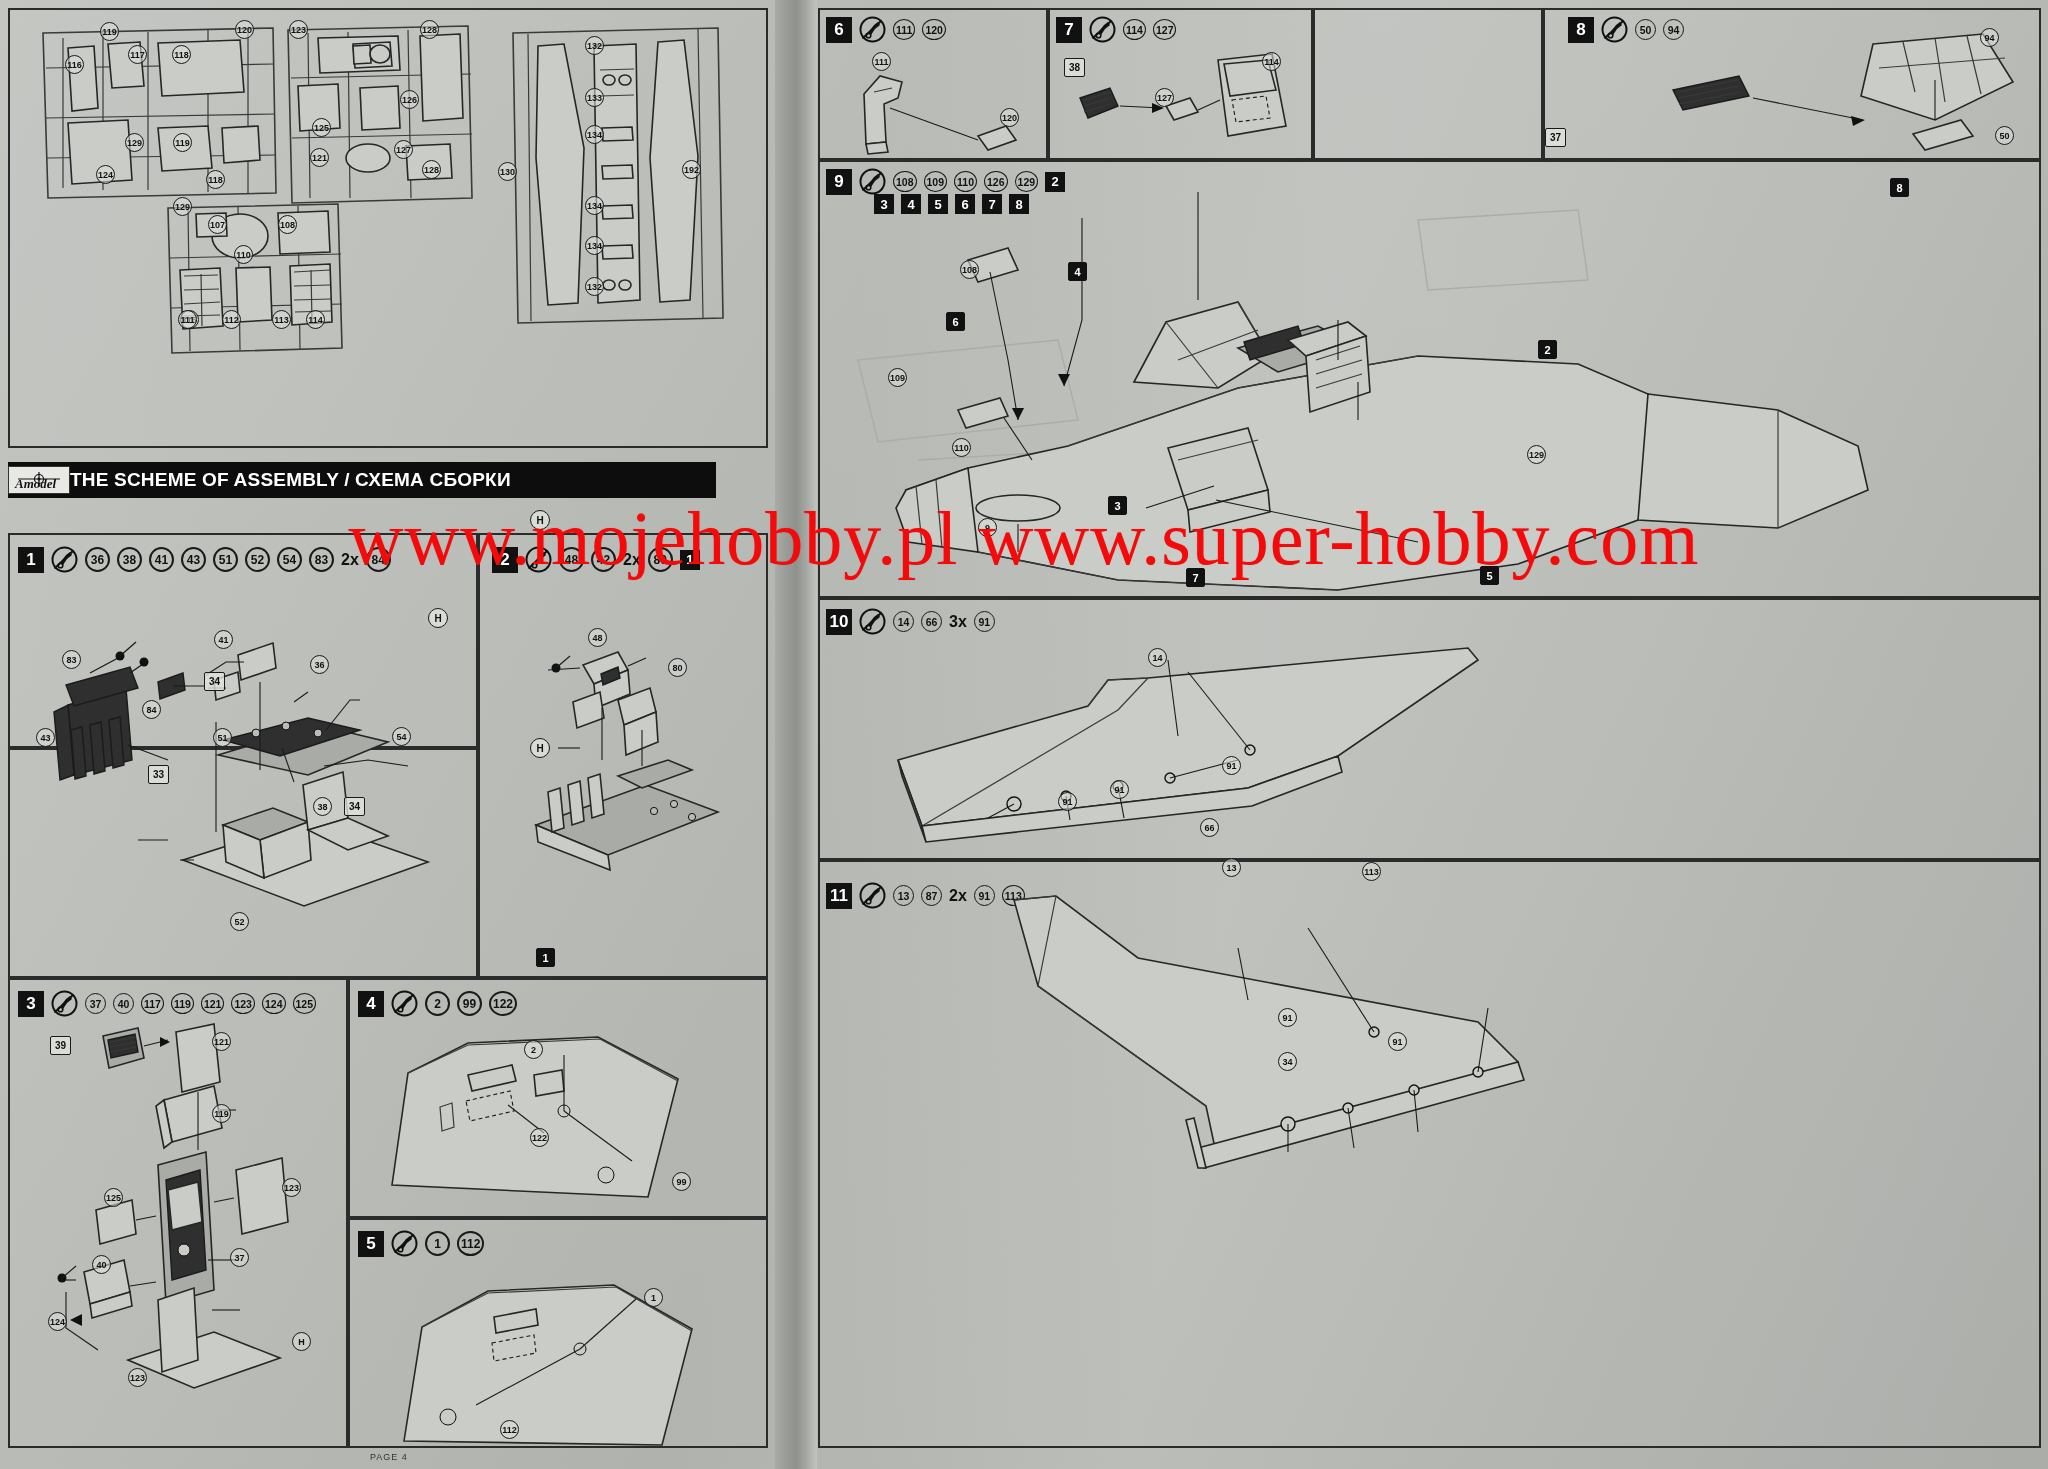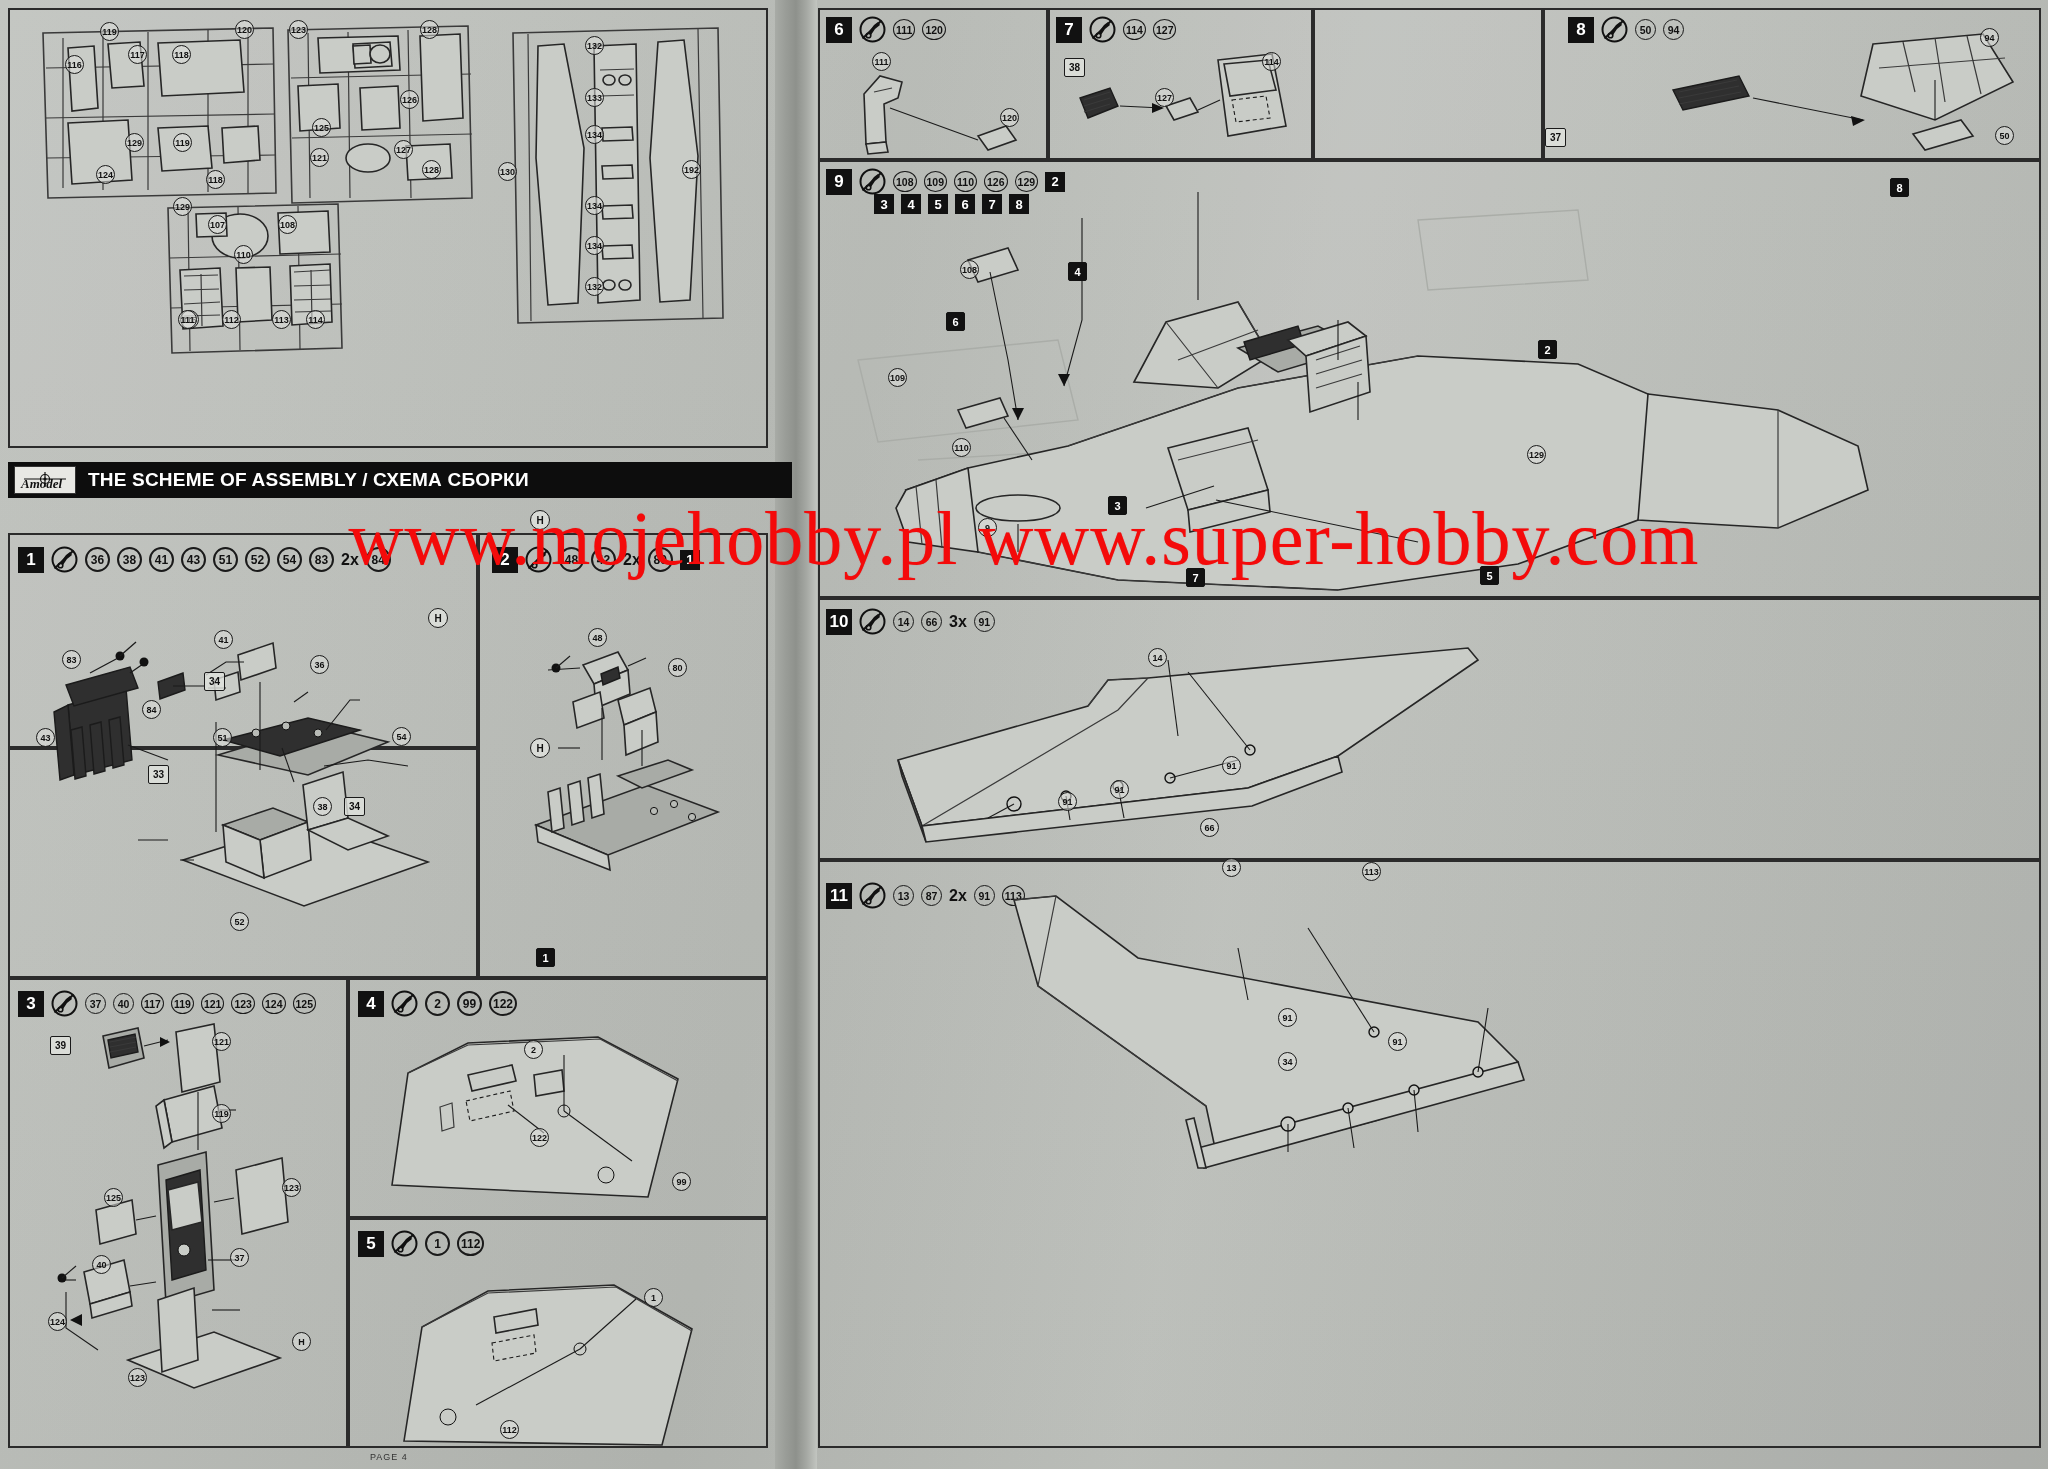--- a/index.html
+++ b/index.html
@@ -75,24 +75,24 @@
     width:19px; height:19px; font-size:11px;
   }
   .bal.sqw {
     border-radius:2px; background:rgba(225,227,222,0.8); color:#111; border:1.8px solid #1a1a1a;
     width:21px; height:19px; font-size:10px;
   }
   .bal.H { width:20px; height:20px; font-size:10px; background:rgba(225,227,222,0.8); }
 
   .banner {
     position:absolute;
-    left:8px; top:462px; width:784px; height:36px;
+    left:8px; top:462px; width:708px; height:36px;
     background:#0d0d0d;
-    display:flex; align-items:center; gap:12px;
-    padding-left:6px;
+    display:flex; align-items:center; 
+    padding-left:0;
   }
   .banner-logo {
     width:62px; height:28px; background:#e8e8e4;
     display:flex; align-items:center; justify-content:center;
     position:relative;
     border:1px solid #333;
   }
   .banner-logo .lg-text {
     font-family:"Liberation Serif", serif;
     font-style:italic; font-weight:bold; font-size:13px; color:#111;

